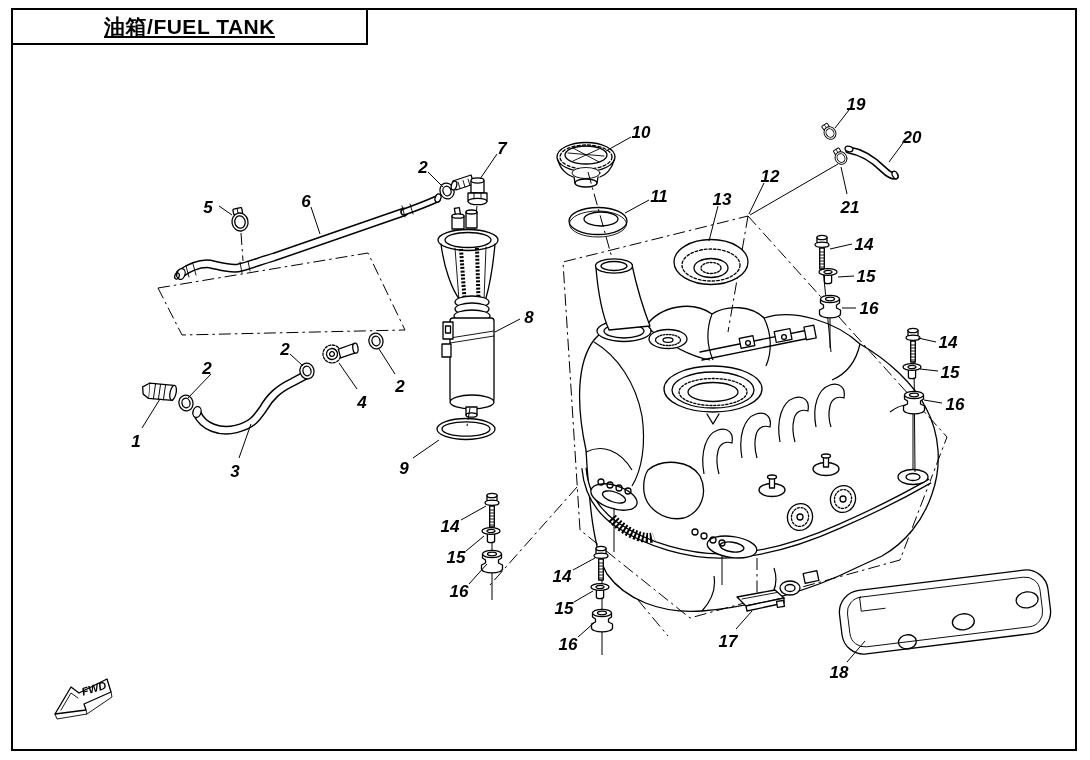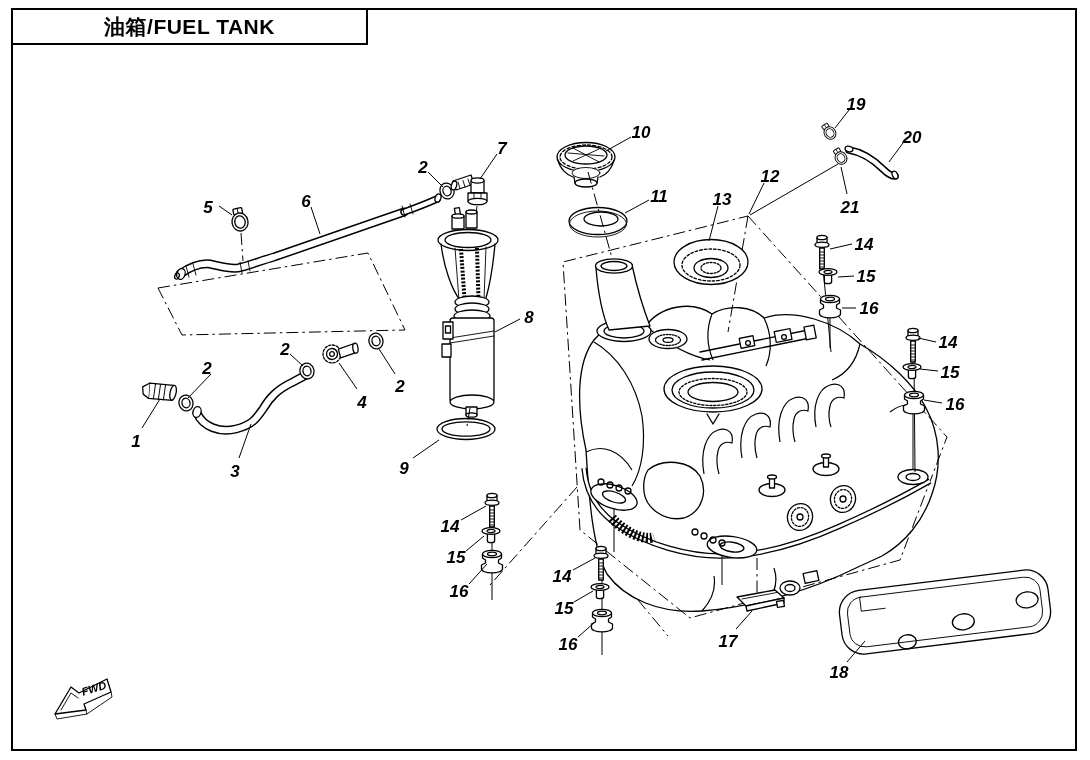--- a/index.html
+++ b/index.html
@@ -2,21 +2,21 @@
 <html><head>
 <meta charset="utf-8">
 <style>
   html,body{margin:0;padding:0;background:#fff;}
   #page{position:relative;width:1090px;height:760px;background:#fff;overflow:hidden;
         font-family:"Liberation Sans",sans-serif;}
   #border{position:absolute;left:11px;top:8px;width:1062px;height:739px;
           border:2px solid #000;}
   #titlebox{position:absolute;left:11px;top:8px;width:353px;height:33px;
             border:2px solid #000;display:flex;align-items:center;justify-content:center;
-            font-weight:700;font-size:21px;letter-spacing:.5px;color:#000;background:#fff;}
+            font-weight:700;font-size:21px;letter-spacing:.5px;color:#000;background:#fff;text-decoration:underline;}
   svg{position:absolute;left:0;top:0;}
   .k{fill:none;stroke:#000;stroke-width:1.3;stroke-linecap:round;stroke-linejoin:round;}
   .t{stroke-width:0.9;}
   .w{fill:#fff;}
   .dd{fill:none;stroke:#000;stroke-width:1;stroke-dasharray:12 4 2.5 4;}
   .ld{stroke:#000;stroke-width:1;}
   .cl{font:italic 700 17px "Liberation Sans",sans-serif;fill:#000;text-anchor:middle;}
   .hoseO{fill:none;stroke:#000;stroke-width:9;stroke-linecap:round;}
   .hoseI{fill:none;stroke:#fff;stroke-width:6;stroke-linecap:round;}
   .h2O{fill:none;stroke:#000;stroke-width:7.5;stroke-linecap:round;}

